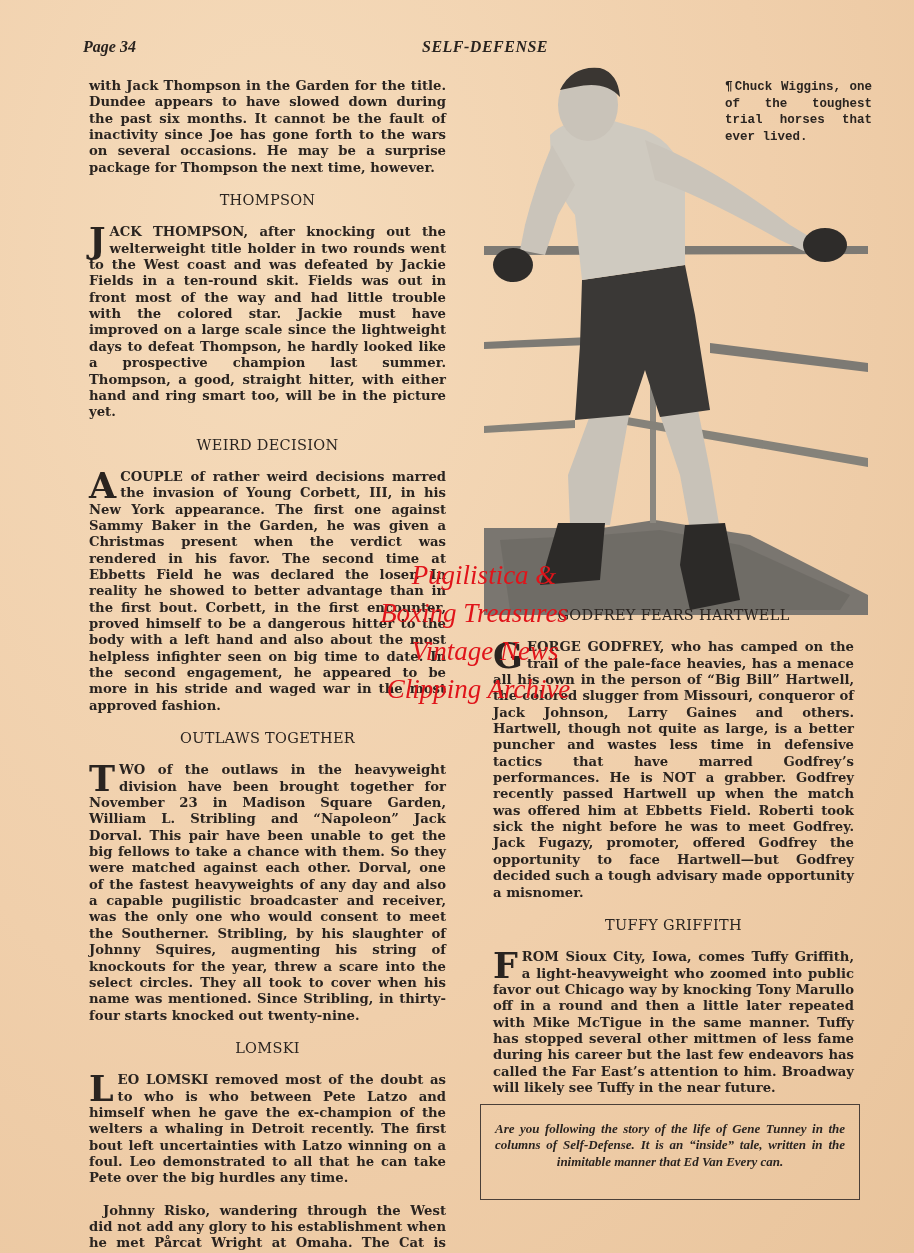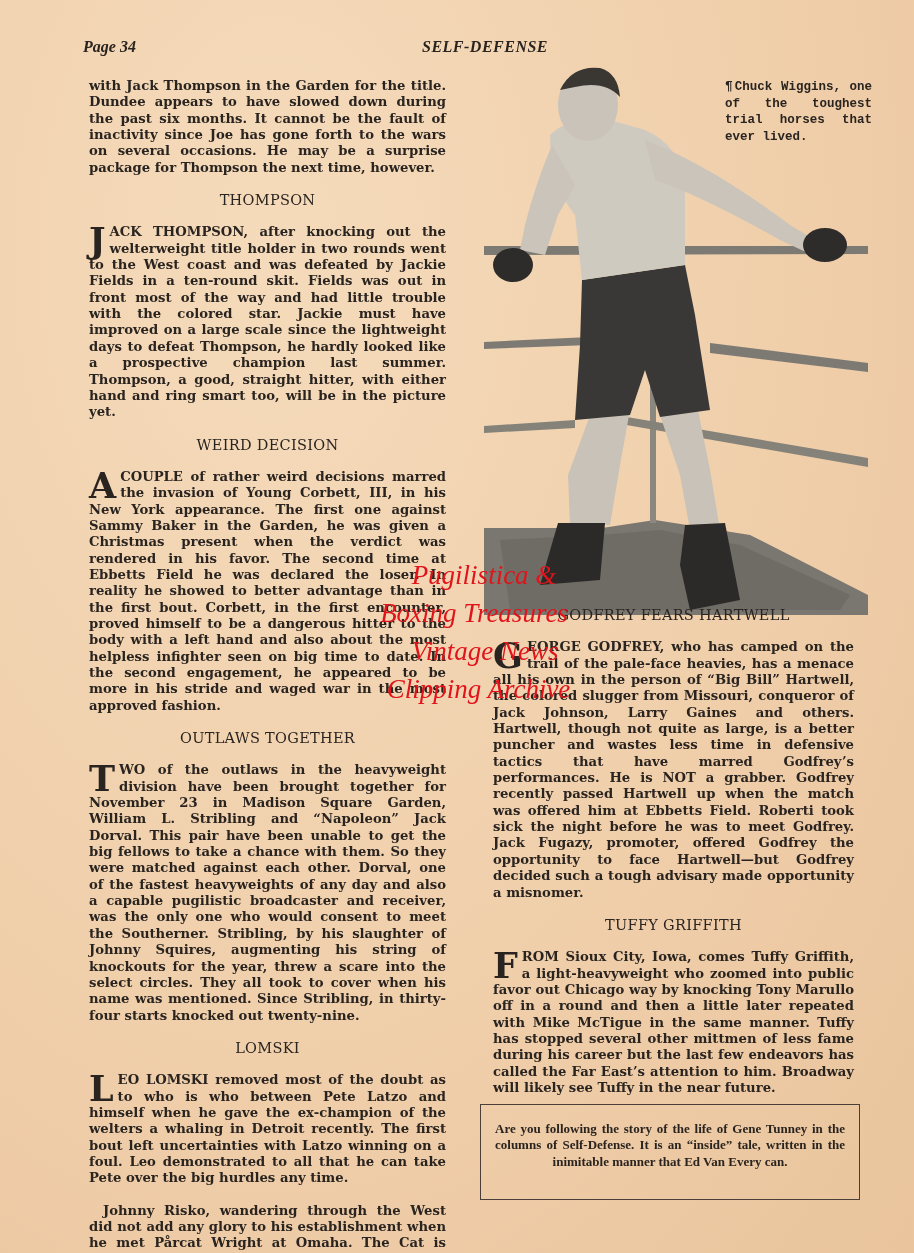--- a/index.html
+++ b/index.html
@@ -31,21 +31,21 @@
       position: absolute; left: 725px; top: 79px; width: 147px;
       font-family: Liberation Mono, monospace; font-weight: bold; font-size: 12.5px; line-height: 16.5px;
       text-align: justify;
     }
     .caption-mark { font-size: 13px; margin-right: 2px; }
 
     .promo-box {
       position: absolute; left: 480px; top: 1104px; width: 380px; height: 96px;
       border: 1.3px solid #4a3f38; box-sizing: border-box;
       font-family: "Liberation Serif", serif; font-weight: bold; font-size: 13px; line-height: 16.4px;
-      padding: 16px 14px 0 14px; text-align: justify; text-align-last: center;
+      padding: 16px 14px 0 14px; text-align: justify; text-align-last: center; font-style: italic;
     }
 
     .watermark {
       position: absolute; left: 340px; top: 556px; width: 260px;
       color: #e0141a; font-family: "Liberation Serif", serif; font-style: italic;
       font-size: 27px; line-height: 38px; pointer-events: none;
     }
     .watermark div { white-space: nowrap; text-align: center; }
     .wm1 { padding-left: 28px; }
     .wm2 { padding-left: 8px; }

